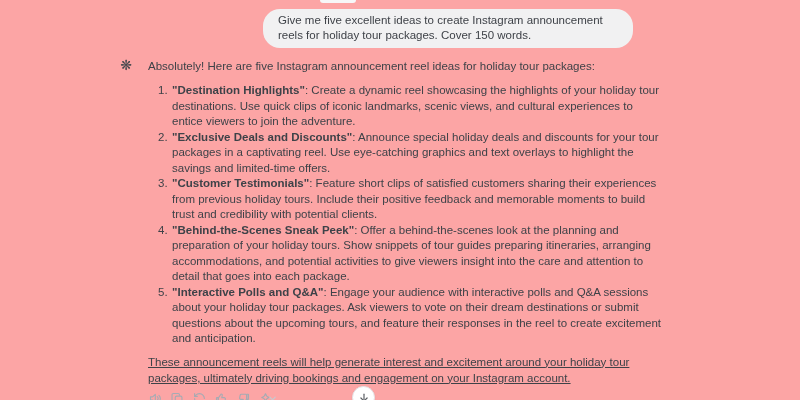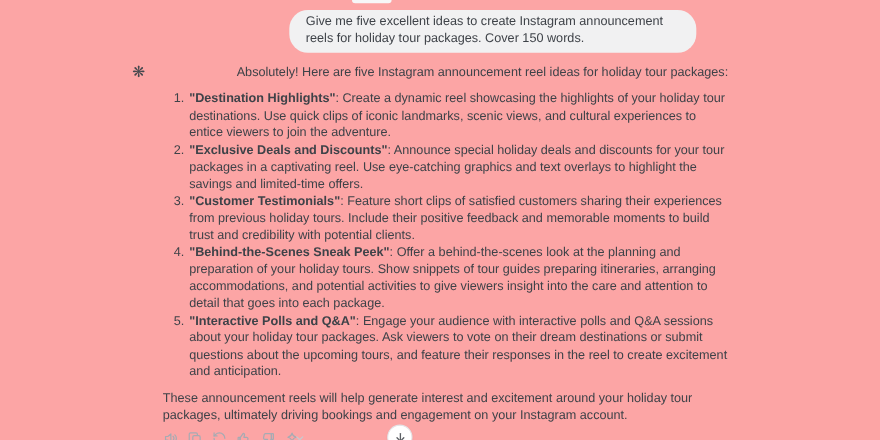--- a/index.html
+++ b/index.html
@@ -49,35 +49,35 @@
     color: #44474d;
   }
   .assistant-content {
     position: absolute;
     left: 148px; top: 58px;
     width: 514px;
     font-size: 11.5px;
     line-height: 16px;
     color: #3e4248;
   }
-  .intro { margin: 0 0 9px 0; text-align: right; }
+  .intro { margin: 0 0 9px 0; }
   ol.idea-list { list-style: none; margin: 0; padding: 0; }
   ol.idea-list li {
     display: flex;
     line-height: 15.5px;
     margin: 0;
   }
   ol.idea-list .num {
     flex: none;
     width: 24px;
     padding-left: 10px;
   }
   ol.idea-list .txt { flex: 1; }
   ol.idea-list b { font-weight: 700; }
-  .closing { margin: 7px 0 0 0; }
+  .closing { margin: 7px 0 0 0; text-decoration: underline; }
   .actions {
     margin-top: 5px;
     display: flex;
     align-items: center;
     gap: 7px;
   }
   .actions button {
     background: none;
     border: none;
     padding: 1px;

